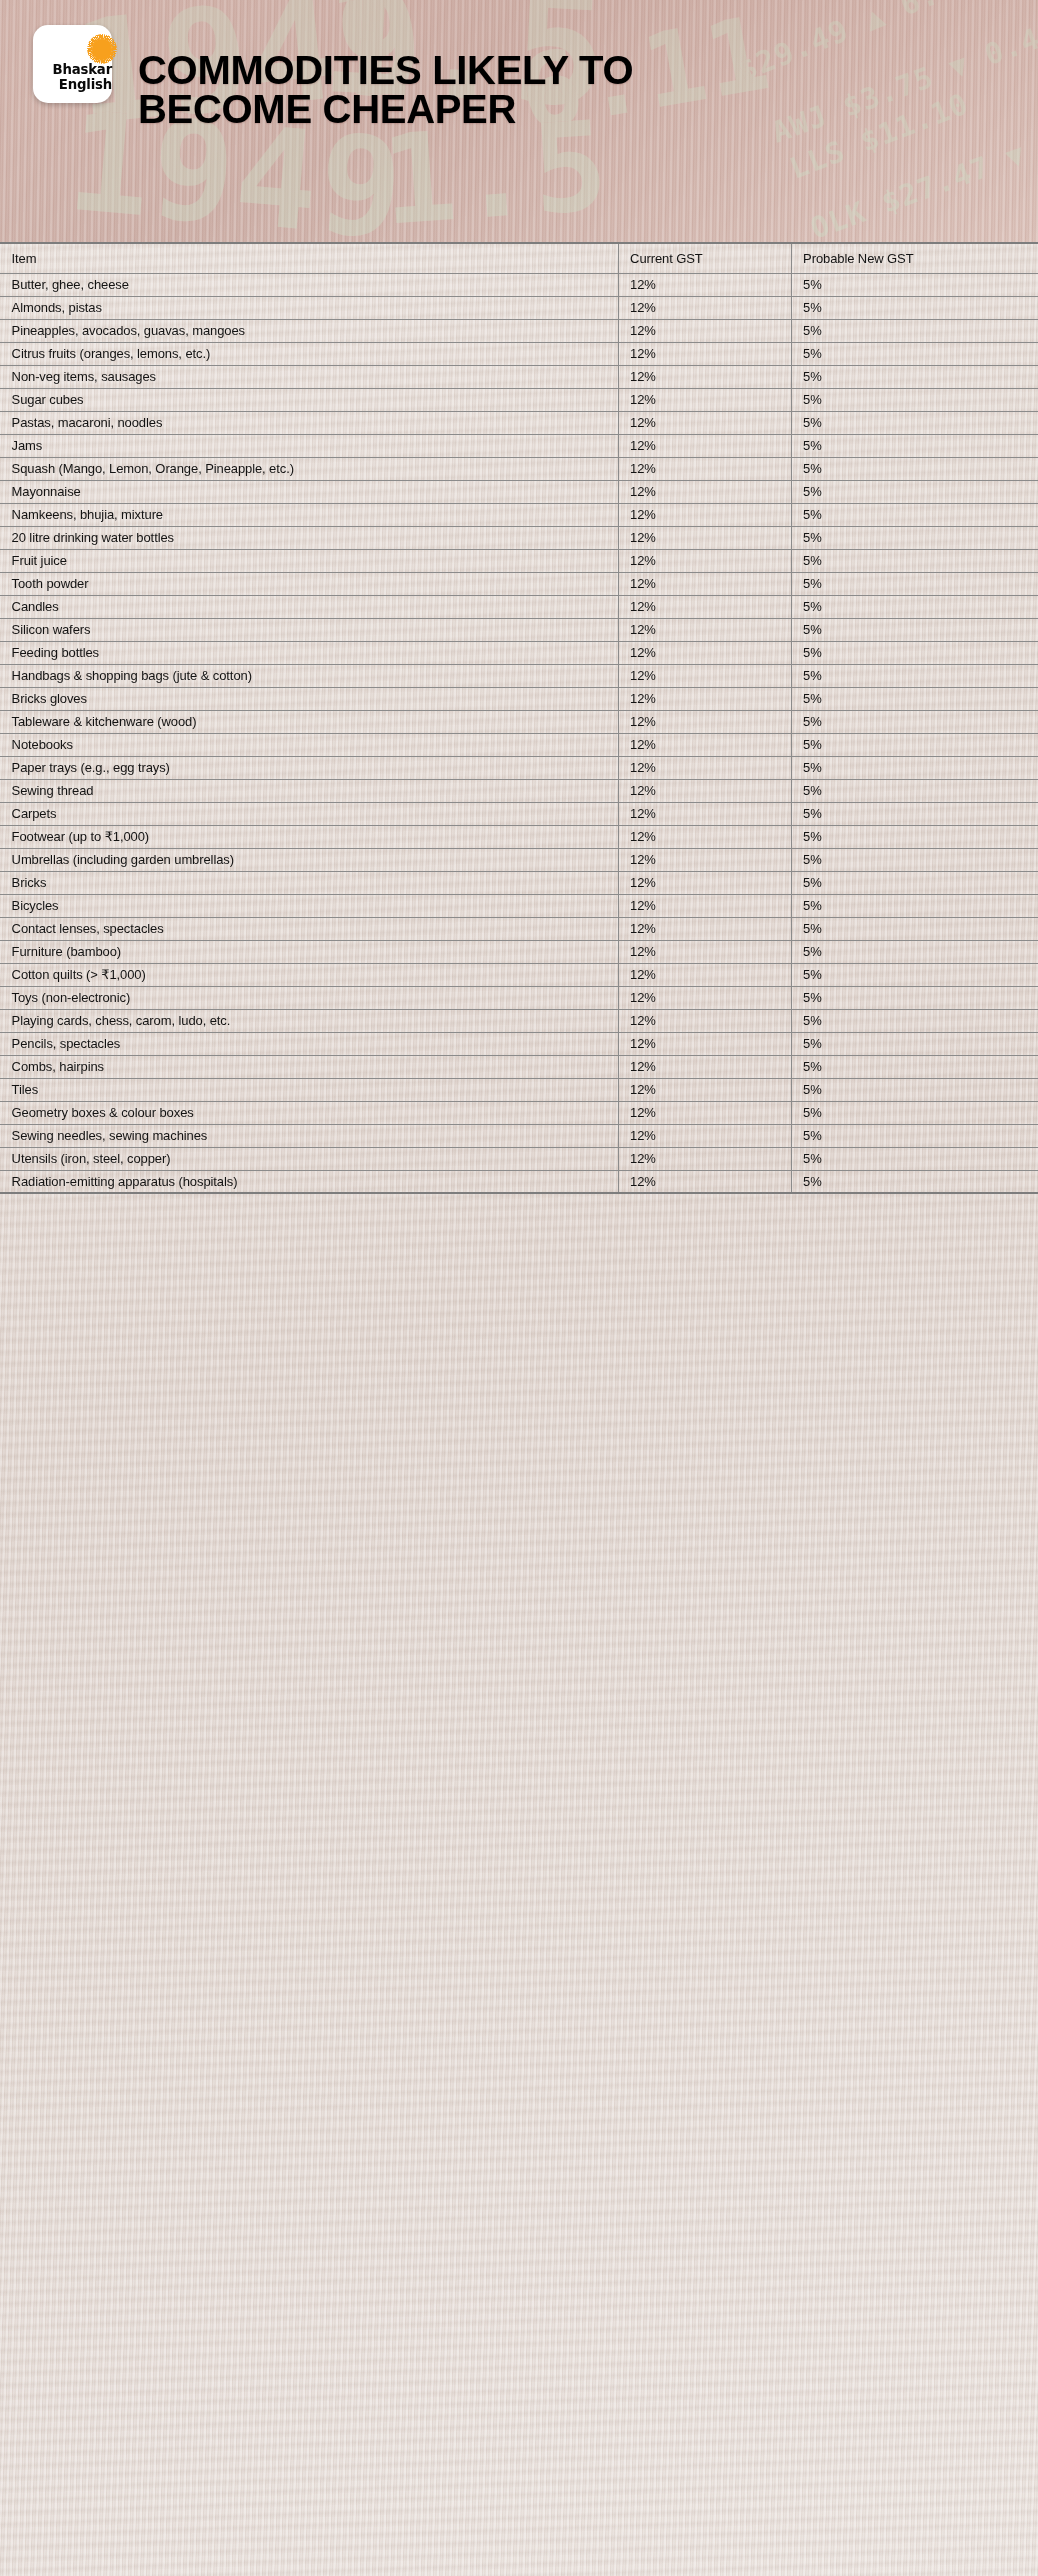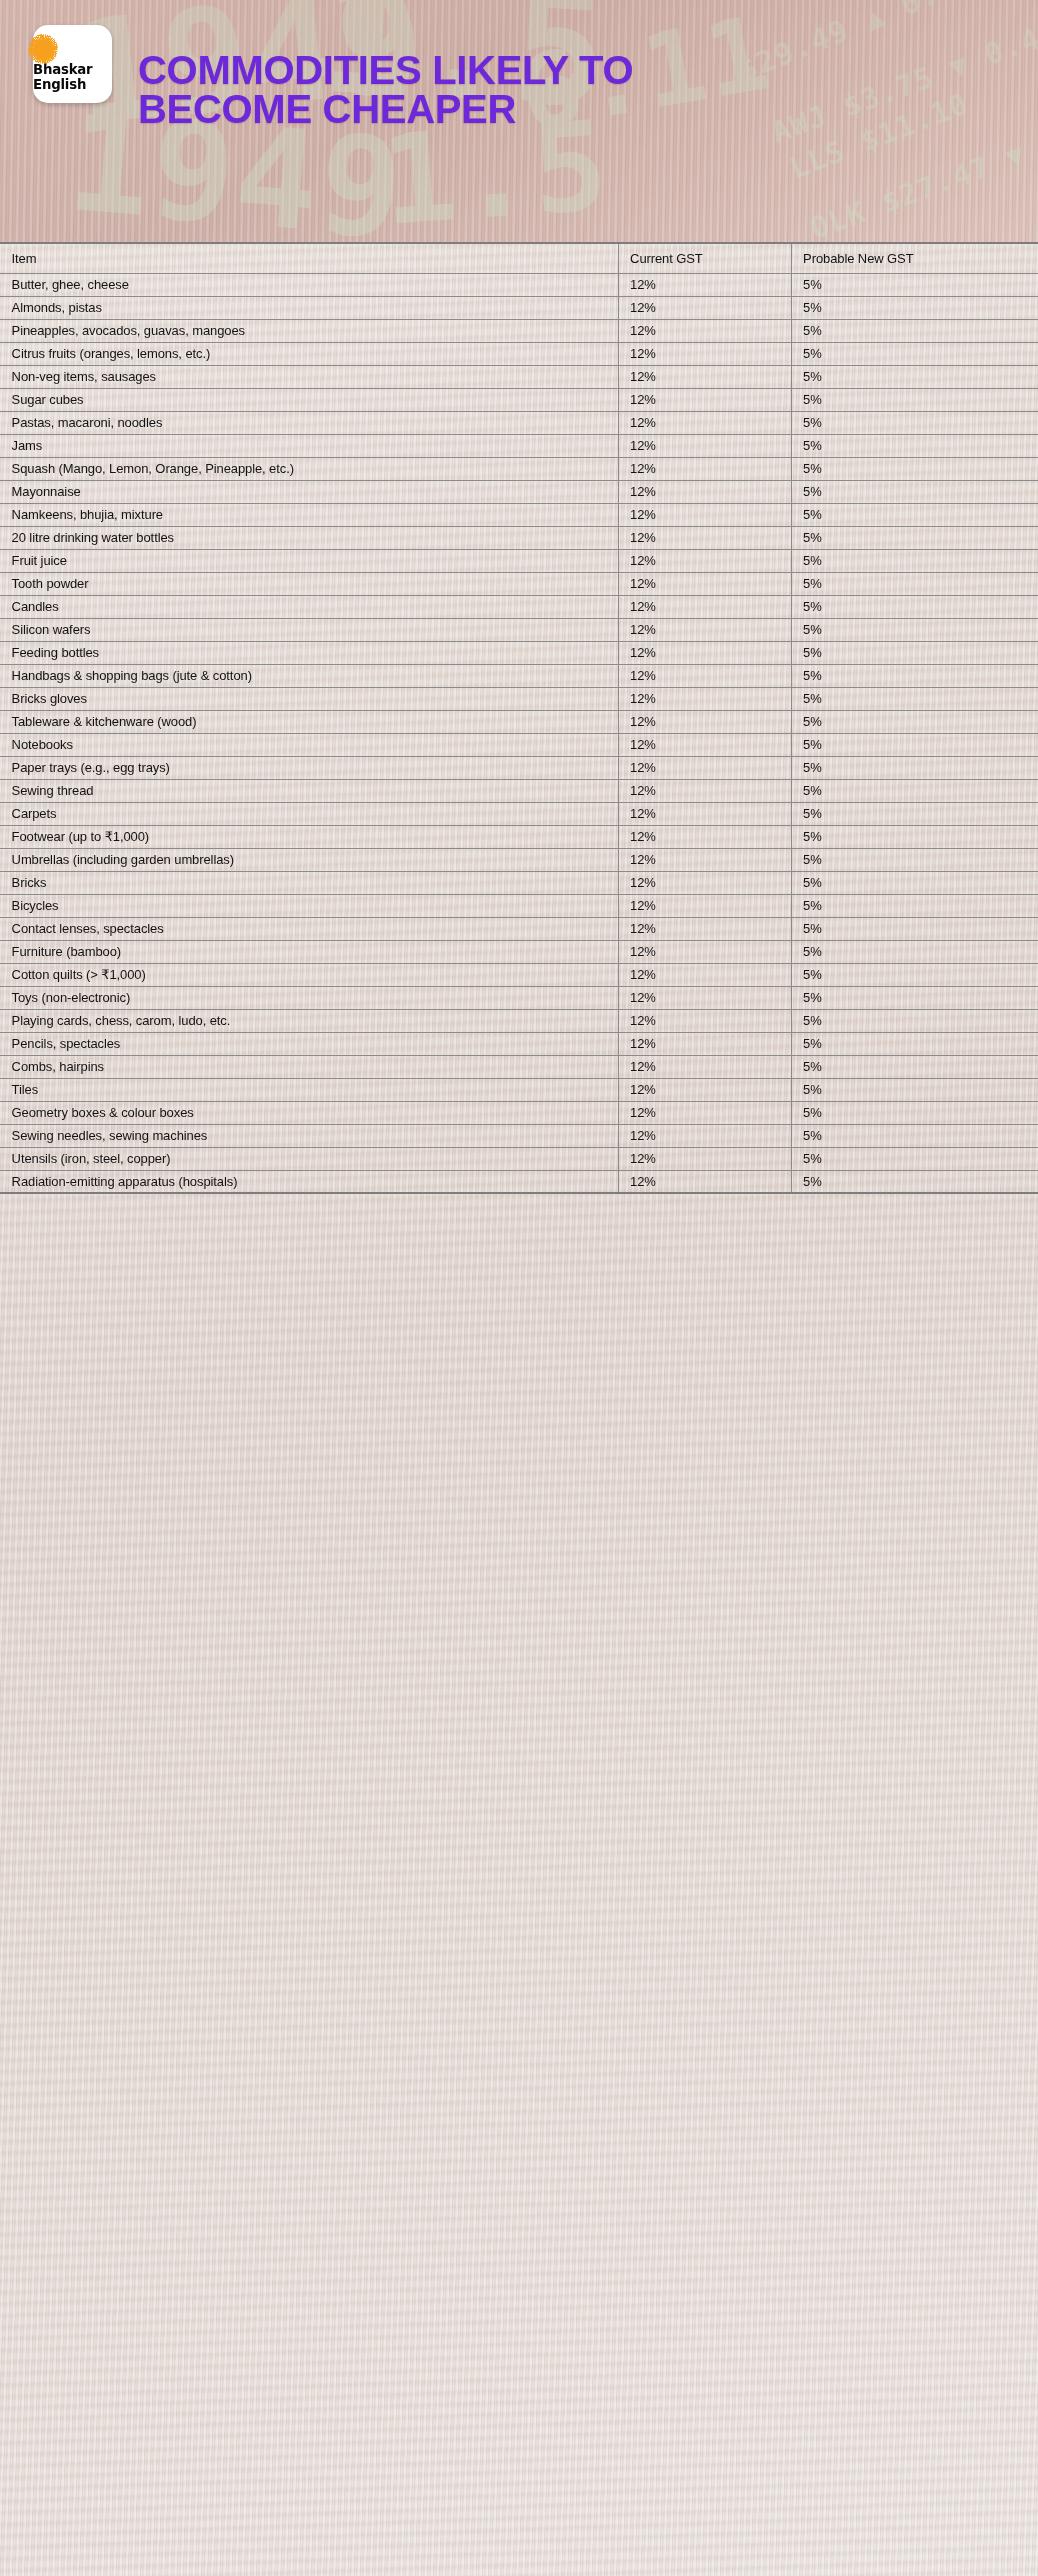--- a/index.html
+++ b/index.html
@@ -98,21 +98,21 @@
   
   #logo-badge {
     position: absolute;
     left: 33px; top: 25px;
     width: 79px; height: 78px;
     background: #ffffff;
     border-radius: 15px;
     box-shadow: 0 2px 4.8px rgba(0,0,0,0.22);
     display: flex;
     flex-direction: column;
-    align-items: flex-start;
+    align-items: flex-end;
     justify-content: center;
     padding-top: 2.7px;
   }
   #logo-badge .sun {
     width: 20.5px; height: 21px;
     border-radius: 50%;
     background: #f7a01d;
     position: relative;
     margin-bottom: 3.4px;
     box-shadow:
@@ -142,21 +142,21 @@
     letter-spacing: -0.2px;
     text-align: center;
   }
 
   
   #page-title {
     position: absolute;
     left: 138px;
     top: 24.6px;
     width: 751px;
-    color: #6d28d9;
+    color: #000000;
     font-family: "Liberation Sans", "DejaVu Sans", sans-serif;
     font-weight: 700;
     font-size: 40px;
     line-height: 39px;
     letter-spacing: -0.3px;
     text-transform: uppercase;
     text-shadow: 0 1.4px 1.4px rgba(90,20,20,0.18);
   }
   #page-title .ln { display: block; }
 

